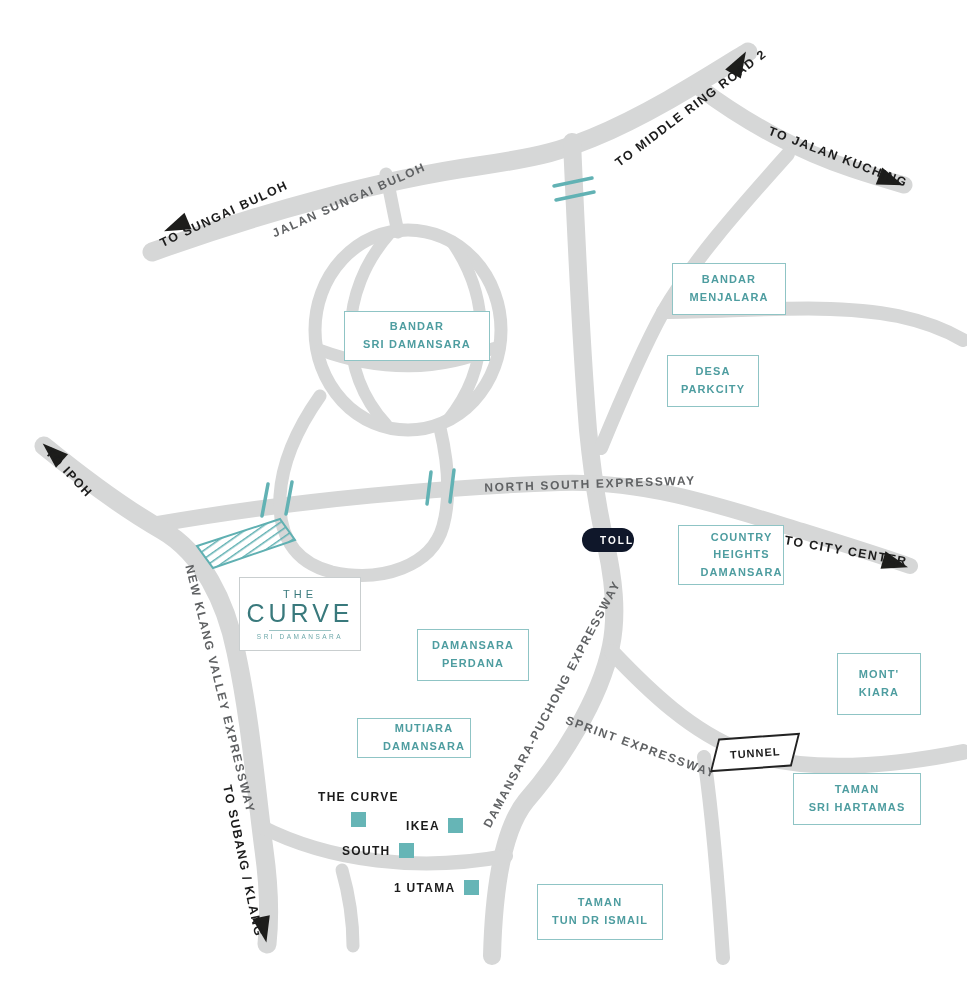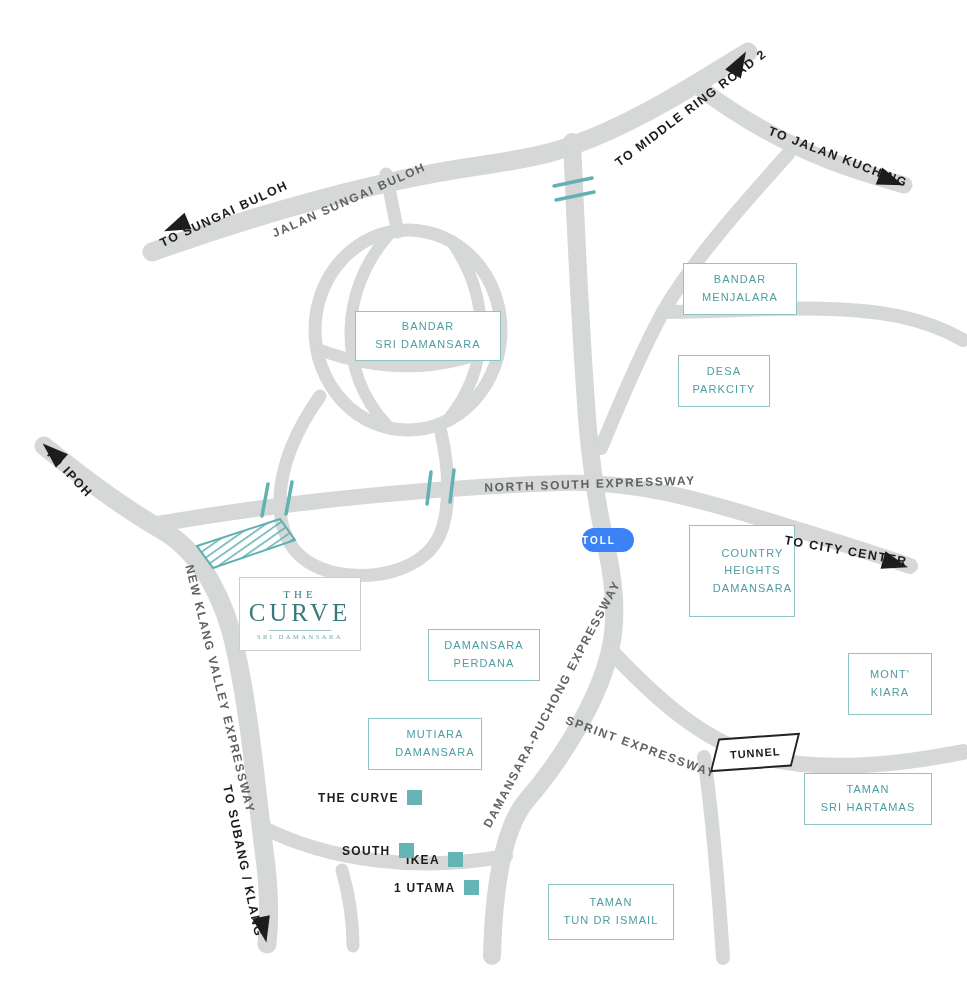--- a/index.html
+++ b/index.html
@@ -4,60 +4,60 @@
 <style>
   * { margin:0; padding:0; box-sizing:border-box; }
   html,body { width:967px; height:1000px; background:#ffffff; font-family:"Liberation Sans", sans-serif; }
   #map { position:relative; width:967px; height:1000px; overflow:hidden; background:#fff; }
   svg.roads { position:absolute; left:0; top:0; z-index:1; }
 
   .area {
     position:absolute; z-index:3;
     background:#fff; border:1px solid #8FC4C5;
     display:flex; align-items:center; justify-content:center;
-    text-align:center; color:#4E9DA0; font-weight:normal;
-    font-size:11px; letter-spacing:1.1px; line-height:1.6;margin-left:11px;
+    text-align:center; color:#4E9DA0; font-weight:bold;
+    font-size:11px; letter-spacing:1.1px; line-height:1.6;
   }
   .area span { white-space:pre-line; }
 
   .roadlabel {
     position:absolute; z-index:4; white-space:nowrap;
     color:#606264; font-weight:bold; font-size:12px; letter-spacing:1.7px;
   }
   .dest {
     position:absolute; z-index:4; white-space:nowrap;
     color:#1c1c1c; font-weight:bold; font-size:12.5px; letter-spacing:1.5px;
   }
   .landmark {
     position:absolute; z-index:4; display:flex; align-items:center; gap:8px;
     color:#1c1c1c; font-weight:bold; font-size:12px; letter-spacing:1.3px; white-space:nowrap;
   }
   .lm-square { width:15px; height:15px; background:#66B5B6; display:inline-block; flex:0 0 auto; }
 
   .toll {
     position:absolute; z-index:5; left:582px; top:528px; width:52px; height:24px;
-    background:#3b82f6; border-radius:12px; display:flex; align-items:center; justify-content:flex-start;
+    background:#0f172a; border-radius:12px; display:flex; align-items:center; justify-content:flex-end;
     color:#fff; font-weight:bold; font-size:10px; letter-spacing:2px;
   }
   .tunnel {
     position:absolute; z-index:5; left:714px; top:736px; width:82px; height:33px;
     background:#fff; border:2px solid #232323;
     transform:rotate(-4deg) skewX(-18deg);
     display:flex; align-items:center; justify-content:center;
   }
   .tunnel span {
     transform:skewX(18deg);
     color:#1c1c1c; font-weight:bold; font-size:11px; letter-spacing:1px;
   }
 
   .logo {
     position:absolute; z-index:5; left:239px; top:577px; width:122px; height:74px;
     background:#fff; border:1px solid #c9cecf;
     display:flex; flex-direction:column; align-items:center; justify-content:center;
-    font-family:Liberation Serif, serif; color:#39797C;
+    font-family:Liberation Sans, sans-serif; color:#39797C;
   }
   .logo .l-the  { font-size:11px; letter-spacing:4px; line-height:1.1; }
   .logo .l-name { font-size:25px; letter-spacing:4px; line-height:1.05; }
   .logo .l-rule { width:62px; height:1px; background:#9cc3c4; margin:3px 0 2px 0; }
   .logo .l-sub  { font-size:6.5px; letter-spacing:2.5px; color:#6fa9ab; }
 </style>
 </head>
 <body>
 
 <div id="map">
@@ -115,34 +115,34 @@
 MENJALARA</span>
     </div>
   <div class="area" style="left:344px; top:311px; width:146px; height:50px;">
       <span>BANDAR
 SRI DAMANSARA</span>
     </div>
   <div class="area" style="left:667px; top:355px; width:92px; height:52px;">
       <span>DESA
 PARKCITY</span>
     </div>
-  <div class="area" style="left:678px; top:525px; width:106px; height:92px;padding-left:21px;">
+  <div class="area" style="left:678px; top:525px; width:106px; height:60px;padding-left:21px;">
       <span>COUNTRY
 HEIGHTS
 DAMANSARA</span>
     </div>
   <div class="area" style="left:417px; top:629px; width:112px; height:52px;">
       <span>DAMANSARA
 PERDANA</span>
     </div>
   <div class="area" style="left:837px; top:653px; width:84px; height:62px;">
       <span>MONT'
 KIARA</span>
     </div>
-  <div class="area" style="left:357px; top:718px; width:114px; height:52px;padding-left:20px;">
+  <div class="area" style="left:357px; top:718px; width:114px; height:40px;padding-left:20px;">
       <span>MUTIARA
 DAMANSARA</span>
     </div>
   <div class="area" style="left:793px; top:773px; width:128px; height:52px;">
       <span>TAMAN
 SRI HARTAMAS</span>
     </div>
   <div class="area" style="left:537px; top:884px; width:126px; height:56px;">
       <span>TAMAN
 TUN DR ISMAIL</span>
@@ -154,25 +154,25 @@
   <span class="roadlabel" style="left:641px; top:747px; transform:translate(-50%,-50%) rotate(20deg);">SPRINT EXPRESSWAY</span>
   <span class="roadlabel" style="left:220px; top:689px; transform:translate(-50%,-50%) rotate(76deg);">NEW KLANG VALLEY EXPRESSWAY</span>
 
   <span class="dest" style="left:224px; top:214px; transform:translate(-50%,-50%) rotate(-25deg);">TO SUNGAI BULOH</span>
   <span class="dest" style="left:691px; top:108px; transform:translate(-50%,-50%) rotate(-37deg);">TO MIDDLE RING ROAD 2</span>
   <span class="dest" style="left:838px; top:157px; transform:translate(-50%,-50%) rotate(21deg);">TO JALAN KUCHING</span>
   <span class="dest" style="left:69px; top:473px; transform:translate(-50%,-50%) rotate(47deg);">TO IPOH</span>
   <span class="dest" style="left:846px; top:551px; transform:translate(-50%,-50%) rotate(10deg);">TO CITY CENTER</span>
   <span class="dest" style="left:243px; top:861px; transform:translate(-50%,-50%) rotate(78deg);">TO SUBANG / KLANG</span>
 
-  <div class="landmark" style="left:318px; top:790px;">
+  <div class="landmark" style="left:318px; top:790px;flex-direction:column;">
     <span>THE CURVE</span>
     <span class="lm-square"></span>
   </div>
-  <div class="landmark" style="left:406px; top:818px;margin-top:34px;">
+  <div class="landmark" style="left:406px; top:818px;">
     <span>IKEA</span>
     <span class="lm-square"></span>
   </div>
   <div class="landmark" style="left:342px; top:843px;">
     <span>SOUTH</span>
     <span class="lm-square"></span>
   </div>
   <div class="landmark" style="left:394px; top:880px;align-items:flex-end;">
     <span>1 UTAMA</span>
     <span class="lm-square"></span>

